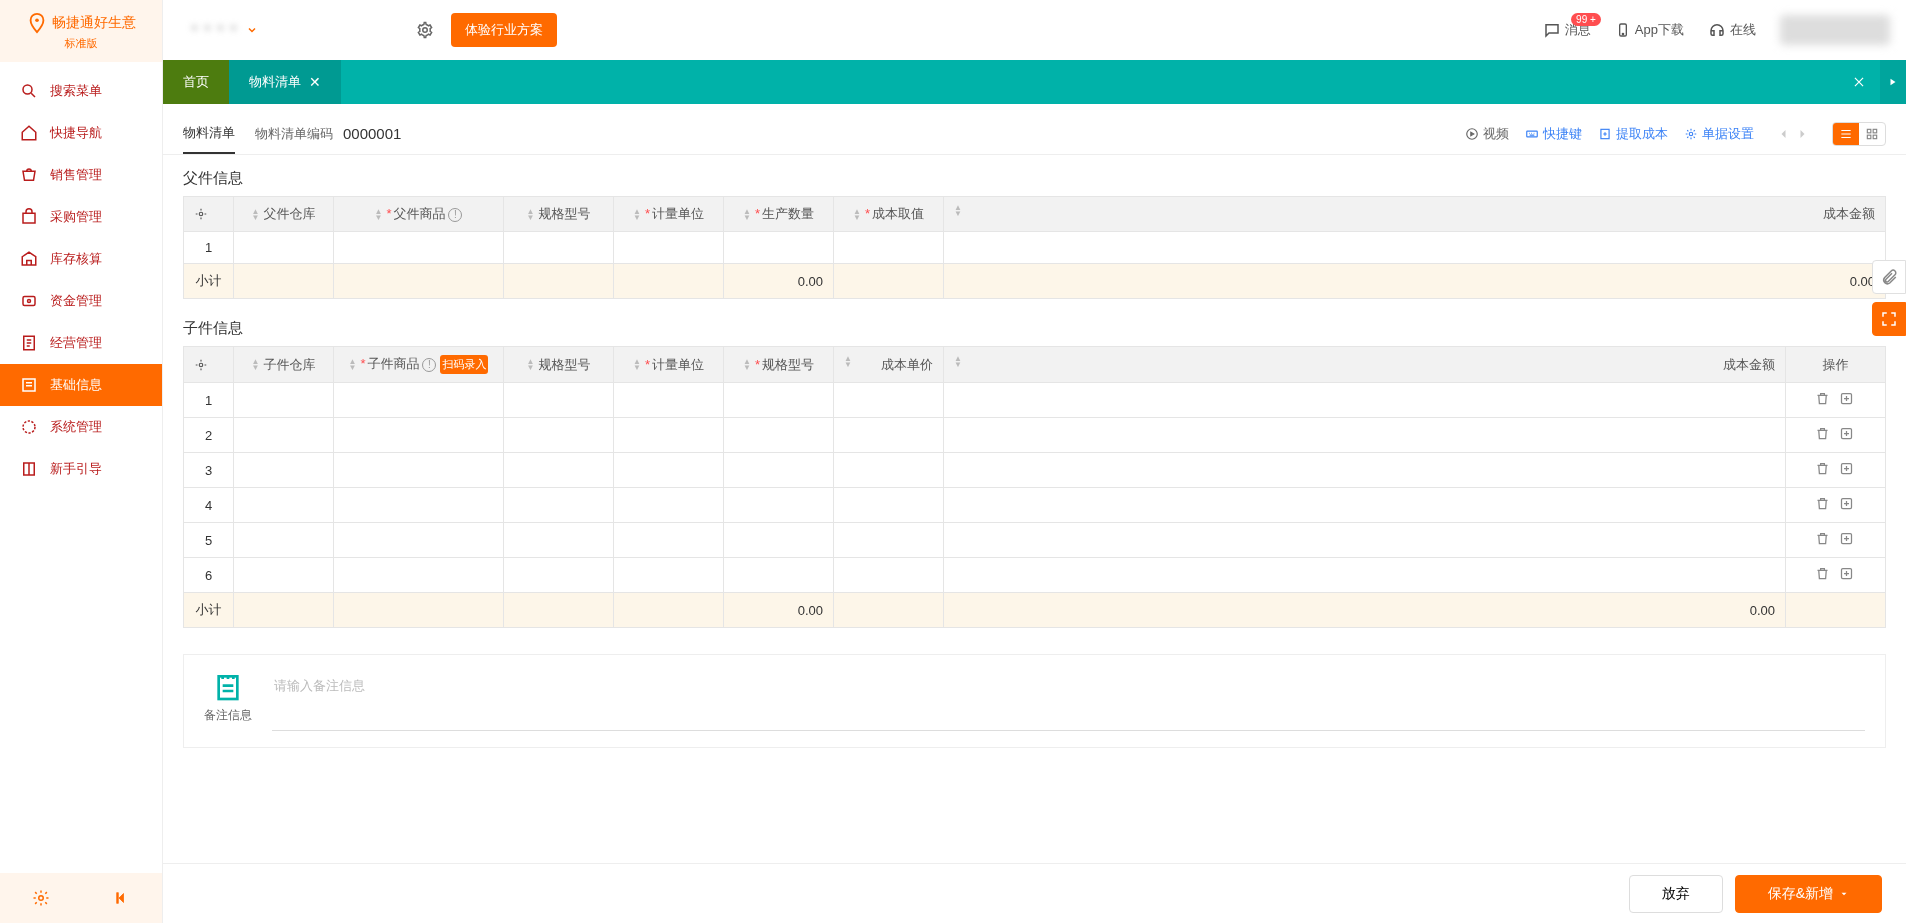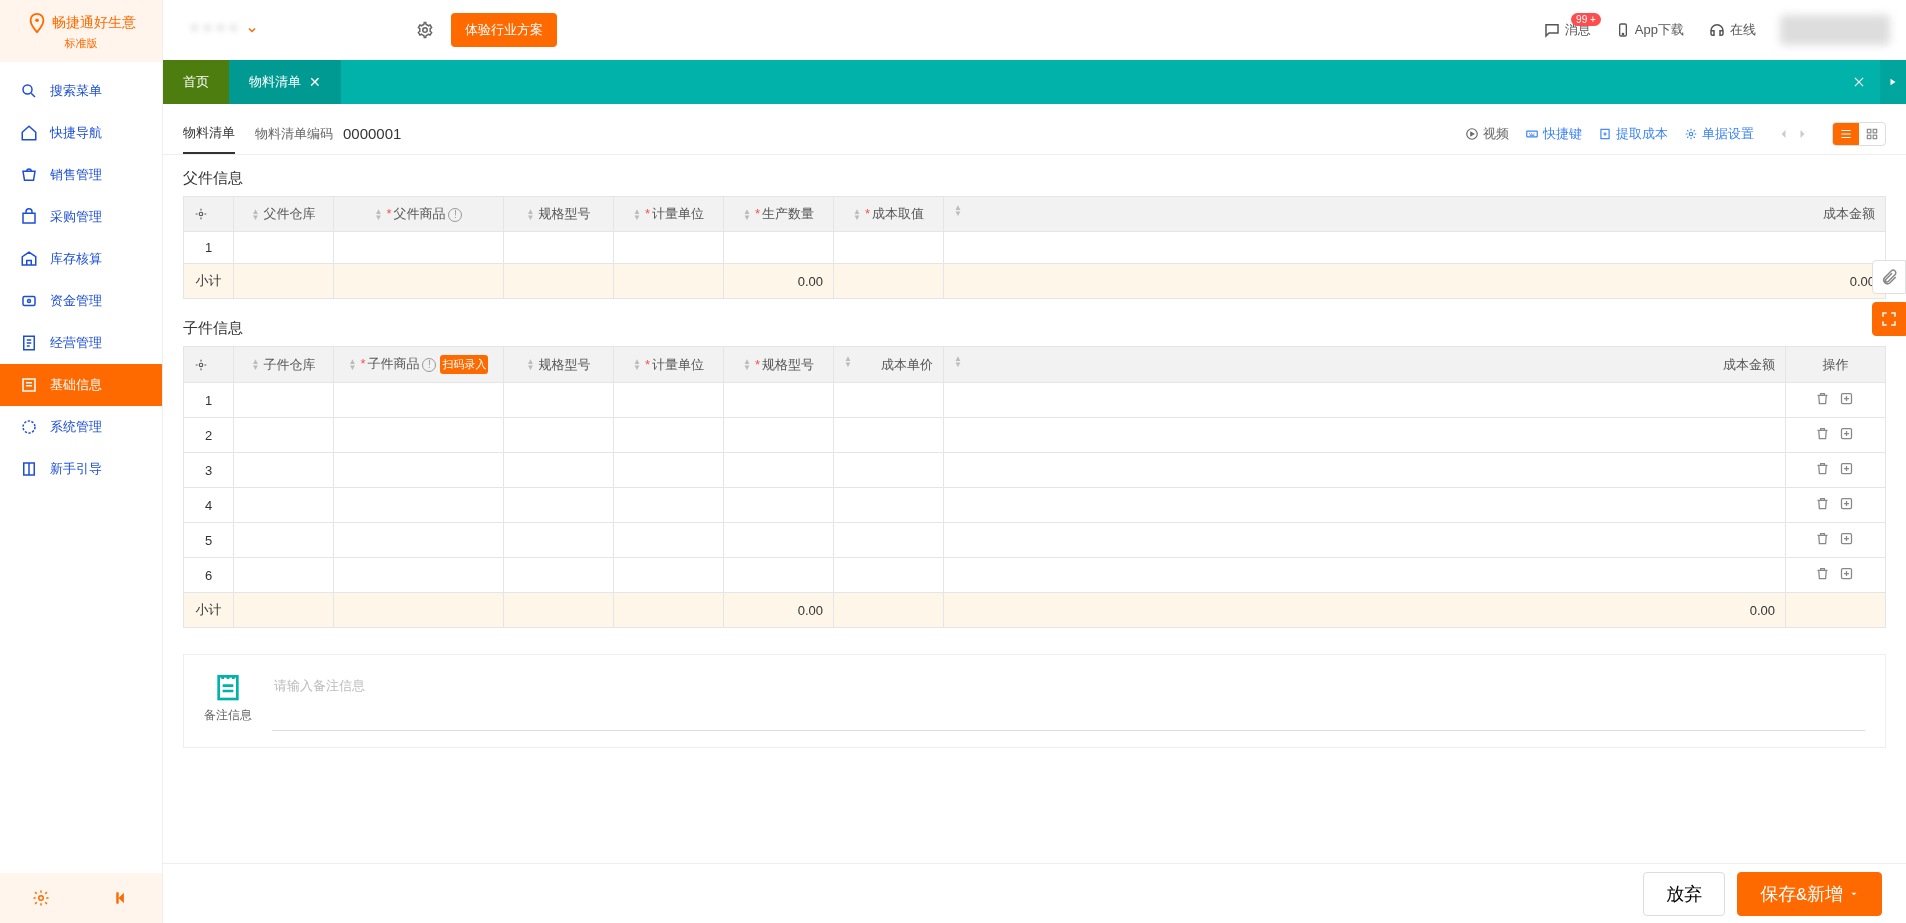--- a/index.html
+++ b/index.html
@@ -7,21 +7,21 @@
 .app { display: flex; height: 100vh; }
 
 
 .sidebar { width: 163px; background: #fff; display: flex; flex-direction: column; border-right: 1px solid #eee; }
 .logo-area { height: 62px; display: flex; flex-direction: column; align-items: center; justify-content: center; background: #fff5ec; }
 .logo-row { display: flex; align-items: center; gap: 4px; }
 .logo-mark { width: 22px; height: 22px; }
 .logo-text { color: #ff6a00; font-size: 14px; font-weight: 500; }
 .logo-sub { color: #ff6a00; font-size: 11px; margin-top: 2px; }
 .nav { flex: 1; padding-top: 8px; }
-.nav-item { display: flex; align-items: center; gap: 12px; padding: 12px 20px; color: #1d4ed8; cursor: pointer; }
+.nav-item { display: flex; align-items: center; gap: 12px; padding: 12px 20px; color: #b91c1c; cursor: pointer; }
 .nav-item.active { background: #ff6a00; color: #fff; }
 .nav-item .nicon { width: 18px; height: 18px; flex-shrink: 0; }
 .nav-item .nicon svg { width: 18px; height: 18px; }
 .sidebar-footer { height: 50px; background: #fff5ec; display: flex; align-items: center; justify-content: space-around; }
 .sf-ico { color: #ff6a00; cursor: pointer; }
 
 
 .main { flex: 1; display: flex; flex-direction: column; min-width: 0; position: relative; }
 
 
@@ -84,21 +84,21 @@
 
 
 .remark-area { margin: 20px; border:1px solid #eee; padding:16px 20px; display:flex; gap:20px; align-items:flex-start; }
 .remark-label { display:flex; flex-direction:column; align-items:center; gap:4px; color:#666; font-size:12px; }
 .remark-label svg { color:#00b2a9; }
 .remark-input { flex:1; min-height:60px; border:none; border-bottom:1px solid #ddd; outline:none; font-size:13px; padding:6px 2px; resize:none; font-family:inherit; }
 .remark-input::placeholder { color:#bbb; }
 
 
 .footer { height: 60px; background:#fff; border-top:1px solid #eee; display:flex; align-items:center; justify-content:flex-end; gap:12px; padding:0 24px; }
-.btn { padding: 9px 22px; border-radius:4px; font-size:18px; cursor:pointer; border:1px solid #ddd; background:#fff;font-family:Liberation Mono, monospace; }
+.btn { padding: 9px 32px; border-radius:4px; font-size:14px; cursor:pointer; border:1px solid #ddd; background:#fff; }
 .btn.primary { background:#ff6a00; color:#fff; border-color:#ff6a00; display:flex; align-items:center; gap:6px; }
 
 
 .edge-tools { position:absolute; right:0; top:260px; display:flex; flex-direction:column; gap:8px; }
 .edge-btn { width:34px; height:34px; background:#fff; border:1px solid #e0e0e0; border-radius:4px 0 0 4px; display:flex; align-items:center; justify-content:center; color:#888; cursor:pointer; }
 .edge-btn.orange { background:#ff6a00; color:#fff; border-color:#ff6a00; }
 
 svg { display:block; }
 </style>
 </head>

